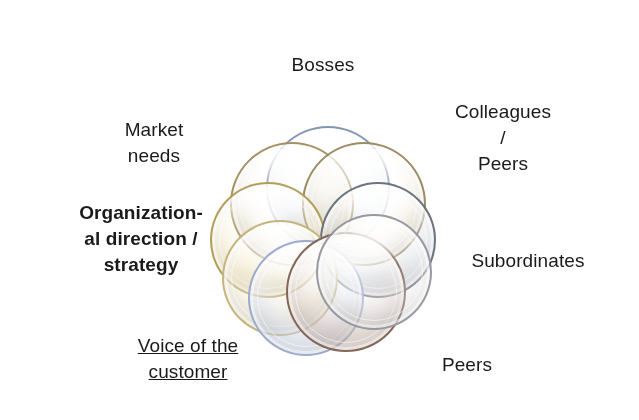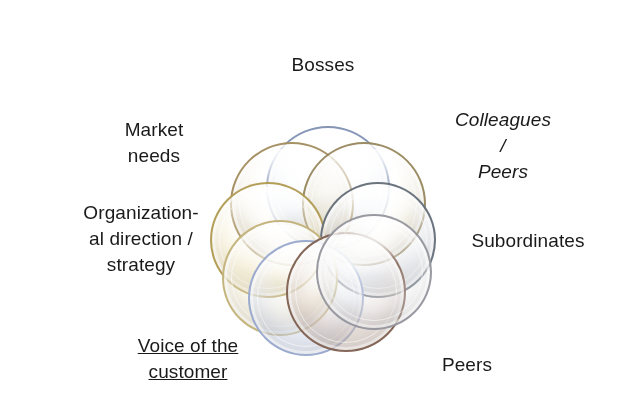--- a/index.html
+++ b/index.html
@@ -97,25 +97,25 @@
         <div class="inner-ring"></div>
         <div class="gloss"></div>
       </div>
       <div class="glass-circle" style="left: 316px; top: 198px; width: 116px; height: 116px; border: 2px solid rgba(148, 148, 156, 0.95); background: radial-gradient(circle at 50% 28%, rgba(255, 255, 255, 0.65) 0%, rgba(255, 255, 255, 0.1) 30%, rgba(240, 240, 243, 0.35) 62%, rgba(240, 240, 243, 0.35) 100%);">
         <div class="inner-ring"></div>
         <div class="gloss"></div>
       </div>
     </div>
   <div id="label-layer">
       <div class="diagram-label" style="left: 323px; top: 36px;">Bosses</div>
-      <div class="diagram-label" style="left: 503px; top: 91px; font-style: italic;">Colleagues /
+      <div class="diagram-label" style="left: 503px; top: 83px;">Colleagues /
 Peers</div>
       <div class="diagram-label" style="left: 154px; top: 101px;">Market
 needs</div>
-      <div class="diagram-label" style="left: 141px; top: 184px;">Organization-
+      <div class="diagram-label" style="left: 141px; top: 184px; font-weight: bold;">Organization-
 al direction /
 strategy</div>
       <div class="diagram-label" style="left: 188px; top: 317px; text-decoration: underline;">Voice of the
 customer</div>
-      <div class="diagram-label" style="left: 528px; top: 212px;">Subordinates</div>
+      <div class="diagram-label" style="left: 528px; top: 232px;">Subordinates</div>
       <div class="diagram-label" style="left: 467px; top: 336px;">Peers</div>
     </div>
 </div>
 
 </body></html>

